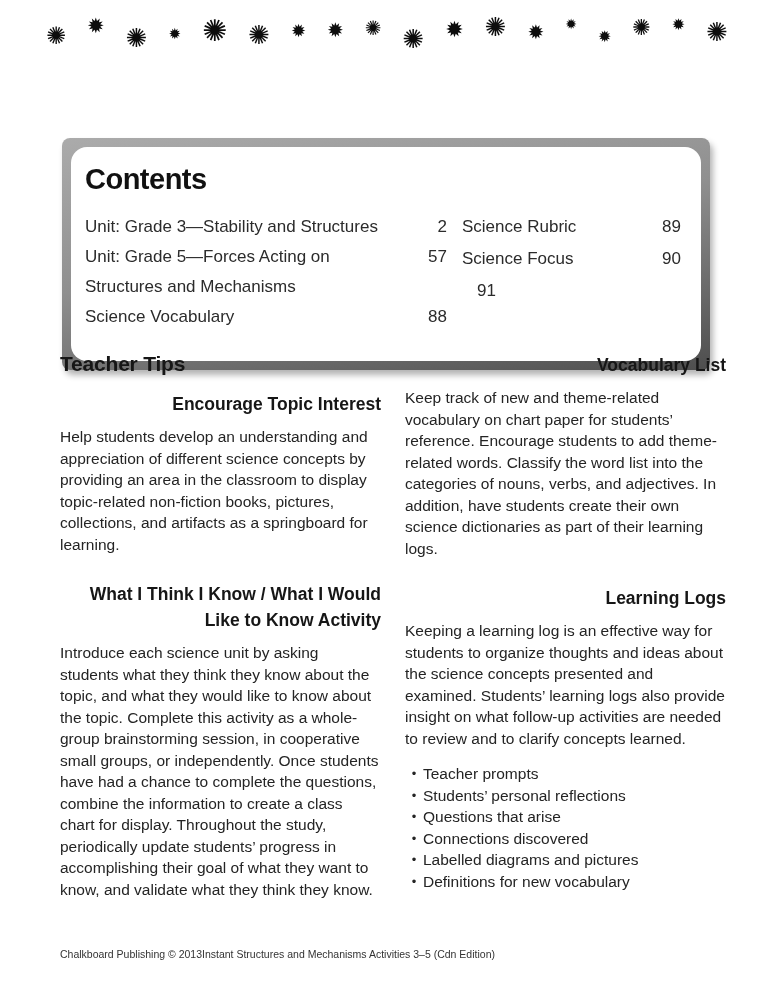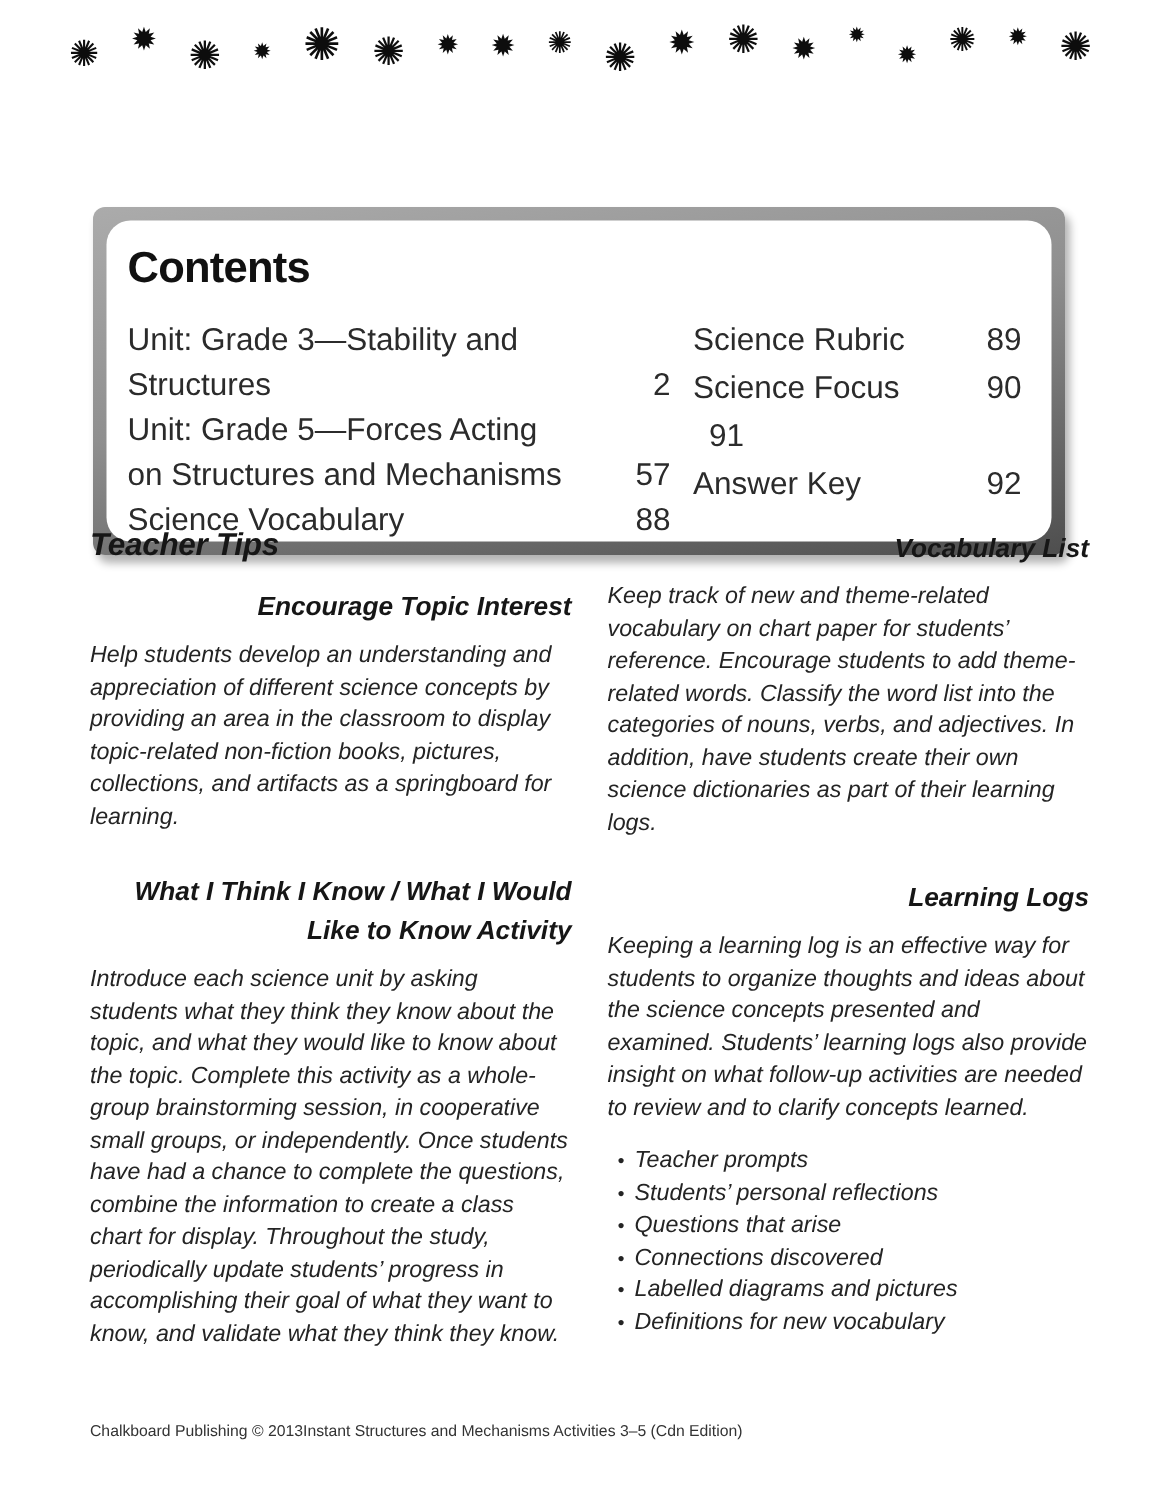--- a/index.html
+++ b/index.html
@@ -57,42 +57,41 @@
     margin-top: 4px;
   }
   .toc {
     display: flex;
     margin-top: 16px;
   }
   .toc-col-left { width: 362px; }
   .toc-col-right { flex: 1; margin-left: 15px; padding-right: 10px; }
   .toc-row {
     display: flex;
-    align-items: flex-end;
-    font-size: 21px;
+    font-size: 17px;
     line-height: 30px;
     color: #2b2b2b;
     gap: 41px;
   }
   .toc-col-right .toc-row { margin-bottom: 2px; }
   .toc-label { width: 338px; }
   .toc-col-right .toc-label { width: auto; flex: 1; }
   .toc-page { flex: 1; text-align: right; }
   .toc-col-right .toc-page { flex: 0 0 34px; }
 
   
   .main-cols {
     position: absolute;
     left: 60px;
     top: 352px;
     width: 666px;
     display: flex;
     gap: 24px;
   }
-  .col { flex: 1; min-width: 0; font-style: italic; }
+  .col { flex: 1; min-width: 0; }
   .h1 {
     font-size: 21px;
     font-weight: bold;
     color: #161616;
     letter-spacing: -0.2px;
     margin-bottom: 15px;
   }
   .h2 {
     font-size: 17.5px;
     font-weight: bold;
@@ -182,24 +181,20 @@
             <span class="toc-label">Science Rubric</span>
             <span class="toc-page">89</span>
           </div>
           <div class="toc-row">
             <span class="toc-label">Science Focus</span>
             <span class="toc-page">90</span>
           </div>
           <div class="toc-row">
             <span class="toc-page">91</span>
           </div>
-          <div class="toc-row">
-            <span class="toc-label">Answer Key</span>
-            <span class="toc-page">92</span>
-          </div>
         </div>
       </div>
     </div>
   </div>
 
   <div class="main-cols">
 
     <div class="col">
       <div class="h1">Teacher Tips</div>
       <div class="h2">Encourage Topic Interest</div>

